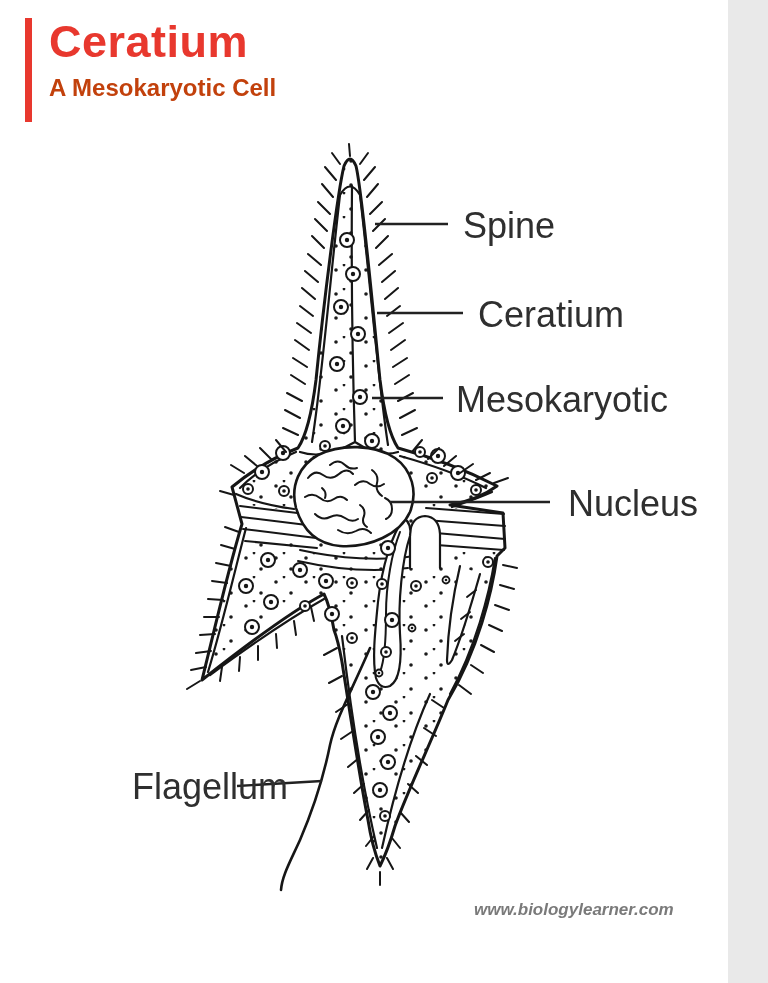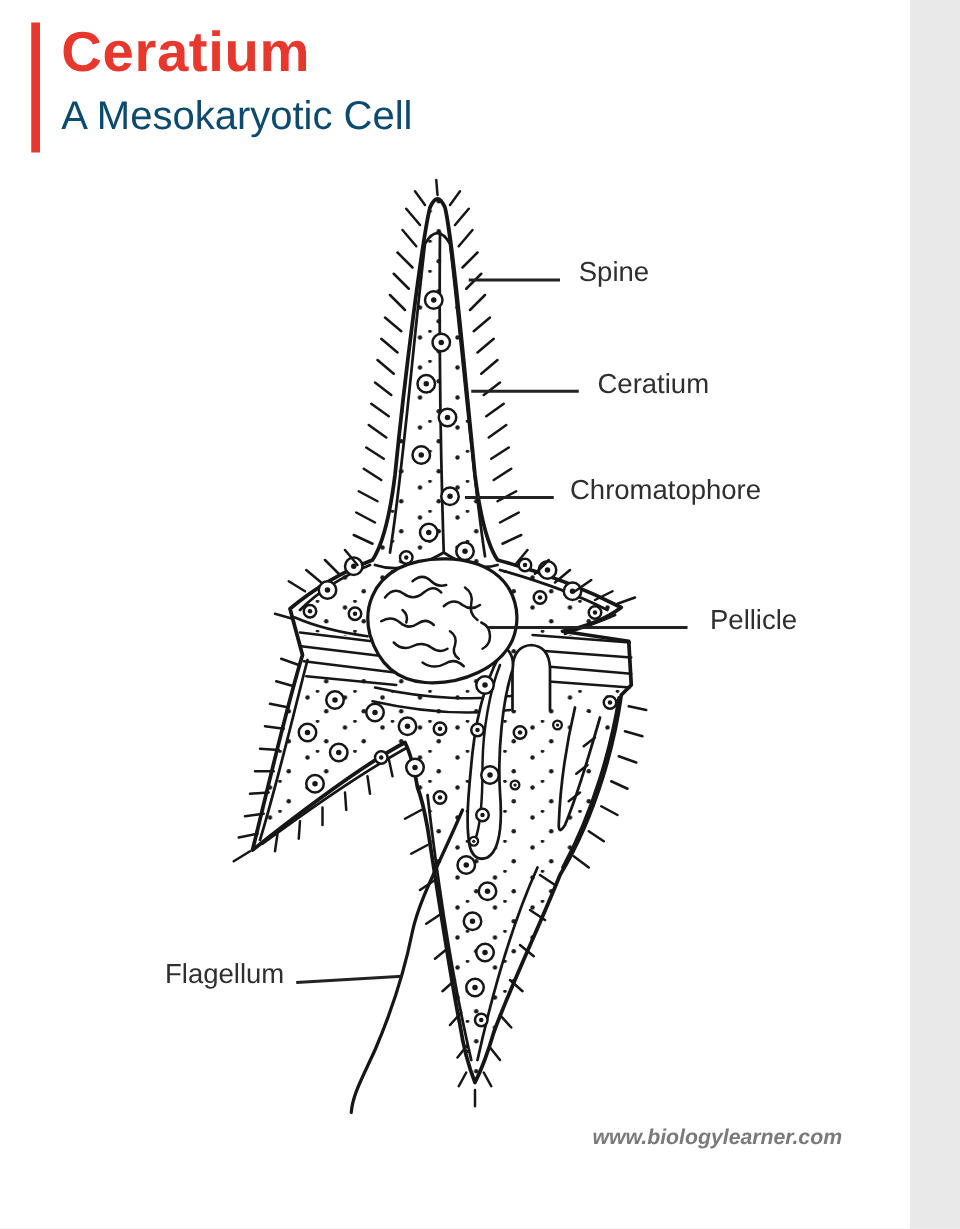--- a/index.html
+++ b/index.html
@@ -1,23 +1,23 @@
 <!DOCTYPE html>
 <html><head>
 <meta charset="utf-8">
 <style>
   html,body{margin:0;padding:0;background:#e9e9e9;}
   .page{position:relative;width:728px;height:983px;background:#ffffff;overflow:hidden;
         font-family:"Liberation Sans",sans-serif;}
   .accent-bar{position:absolute;left:25px;top:18px;width:7px;height:104px;background:#e8382e;}
   .title{position:absolute;left:49px;top:16px;font-size:45px;font-weight:bold;color:#e8382e;
          letter-spacing:.5px;}
-  .subtitle{position:absolute;left:49px;top:74px;font-size:32px;font-weight:normal;color:#0c4a6e;}
+  .subtitle{position:absolute;left:49px;top:74px;font-size:24px;font-weight:bold;color:#c2410c;}
   .diagram-svg{position:absolute;left:0;top:0;width:768px;height:983px;}
-  .lbl{position:absolute;font-size:22px;color:#2f2f2f;white-space:nowrap;}
+  .lbl{position:absolute;font-size:36px;color:#2f2f2f;white-space:nowrap;}
   .lbl-spine{left:463px;top:205px;}
   .lbl-pellicle{left:478px;top:294px;}
   .lbl-chromatophore{left:456px;top:379px;}
   .lbl-nucleus{left:568px;top:483px;}
   .lbl-flagellum{left:86px;top:766px;margin-left:46px;}
   .watermark{position:absolute;left:474px;top:900px;font-size:17px;font-weight:bold;color:#7a7a7a;font-style:italic;}
   
   .ink{stroke:#161616;fill:none;stroke-linecap:round;stroke-linejoin:round;}
   .o3{stroke-width:3;}
   .o2{stroke-width:2.2;}
@@ -188,18 +188,18 @@
       <path d="M375,224 L448,224"></path>
       <path d="M377,313 L463,313"></path>
       <path d="M372,398 L443,398"></path>
       <path d="M390,502 L550,502"></path>
       <path d="M237,786 L322,781"></path>
     </g>
   </svg>
 
   <div class="lbl lbl-spine">Spine</div>
   <div class="lbl lbl-pellicle">Ceratium</div>
-  <div class="lbl lbl-chromatophore">Chromatophore</div>
-  <div class="lbl lbl-nucleus">Pellicle</div>
+  <div class="lbl lbl-chromatophore">Mesokaryotic</div>
+  <div class="lbl lbl-nucleus">Nucleus</div>
   <div class="lbl lbl-flagellum">Flagellum</div>
 
   <div class="watermark">www.biologylearner.com</div>
 </div>
 
 </body></html>

